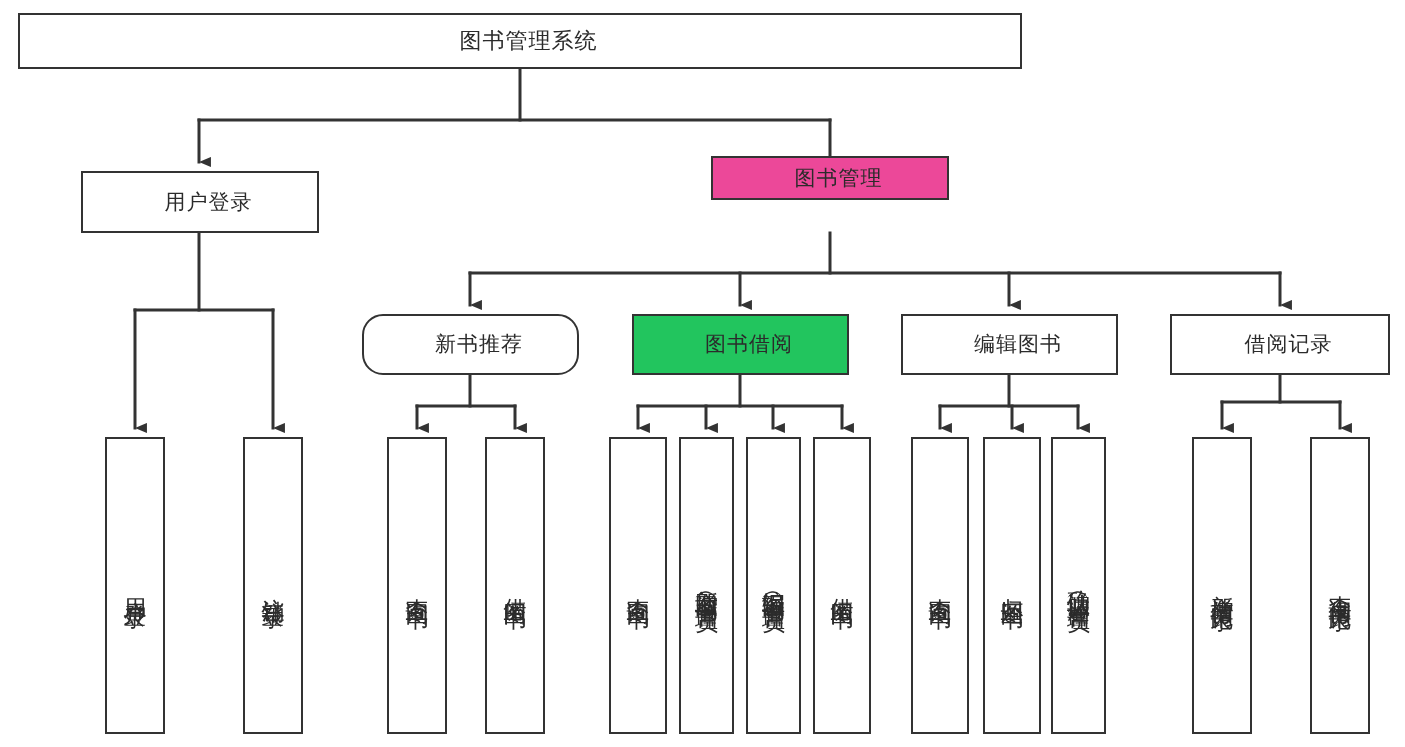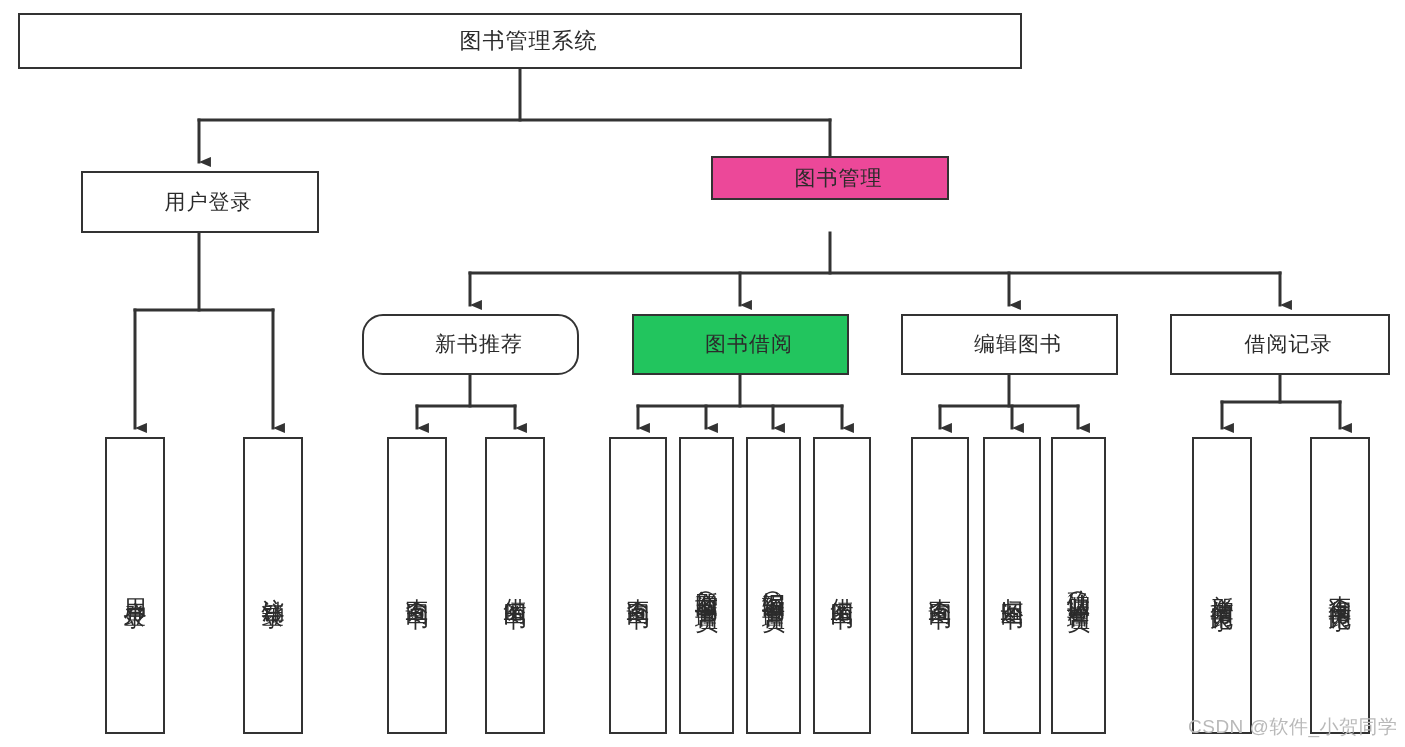--- a/index.html
+++ b/index.html
@@ -136,15 +136,14 @@
   <div class="node vert" style="left: 609px; top: 437px; width: 58px; height: 297px; border-color: rgb(51, 51, 51); background: rgb(255, 255, 255); color: rgb(43, 43, 43);">查询图书</div>
   <div class="node vert" style="left: 679px; top: 437px; width: 55px; height: 297px; border-color: rgb(51, 51, 51); background: rgb(255, 255, 255); color: rgb(43, 43, 43);">新增图书（管理员）</div>
   <div class="node vert" style="left: 746px; top: 437px; width: 55px; height: 297px; border-color: rgb(51, 51, 51); background: rgb(255, 255, 255); color: rgb(43, 43, 43);">编辑图书（管理员）</div>
   <div class="node vert" style="left: 813px; top: 437px; width: 58px; height: 297px; border-color: rgb(51, 51, 51); background: rgb(255, 255, 255); color: rgb(43, 43, 43);">借阅图书</div>
   <div class="node vert" style="left: 911px; top: 437px; width: 58px; height: 297px; border-color: rgb(51, 51, 51); background: rgb(255, 255, 255); color: rgb(43, 43, 43);">查询图书</div>
   <div class="node vert" style="left: 983px; top: 437px; width: 58px; height: 297px; border-color: rgb(51, 51, 51); background: rgb(255, 255, 255); color: rgb(43, 43, 43);">归还图书</div>
   <div class="node vert" style="left: 1051px; top: 437px; width: 55px; height: 297px; border-color: rgb(51, 51, 51); background: rgb(255, 255, 255); color: rgb(43, 43, 43);">确认归还（管理员）</div>
   <div class="node vert" style="left: 1192px; top: 437px; width: 60px; height: 297px; border-color: rgb(51, 51, 51); background: rgb(255, 255, 255); color: rgb(43, 43, 43);">新增借阅记录</div>
   <div class="node vert" style="left: 1310px; top: 437px; width: 60px; height: 297px; border-color: rgb(51, 51, 51); background: rgb(255, 255, 255); color: rgb(43, 43, 43);">查询借阅记录</div>
 
-  <div class="watermark" style="left: 1188px; top: 714px; color: rgb(185, 185, 185);">CSDN @软件_小贺同学</div>
 
 </div>
 
 </body></html>

